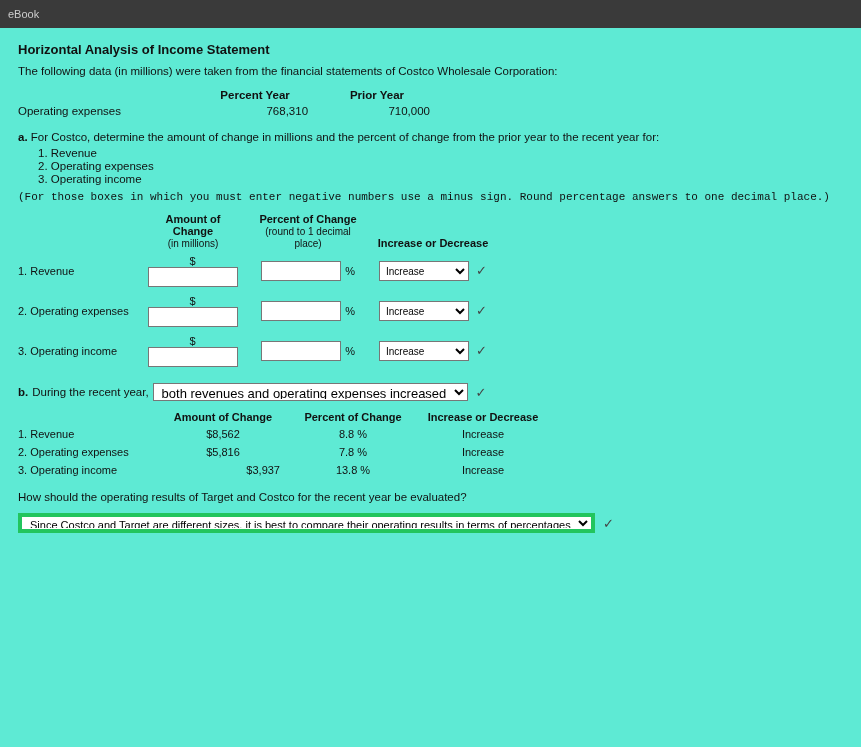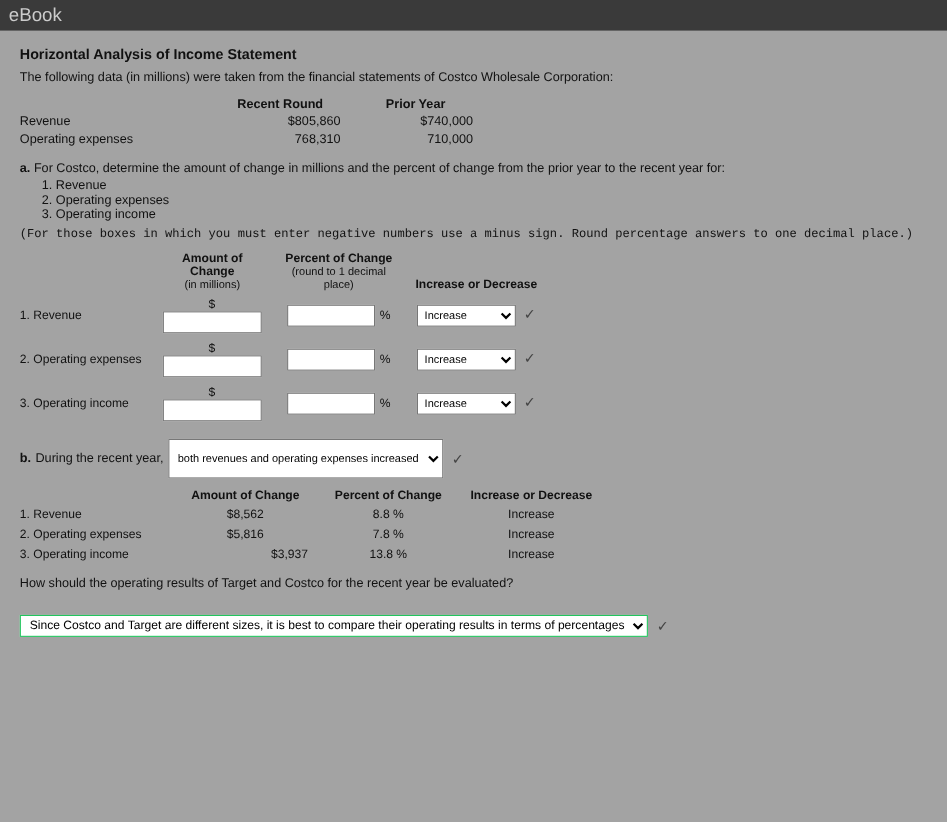--- a/index.html
+++ b/index.html
@@ -11,24 +11,24 @@
     }
     .top-bar {
       background: #3a3a3a;
       height: 28px;
       display: flex;
       align-items: center;
       padding: 0 8px;
     }
     .top-bar-label {
       color: #ccc;
-      font-size: 17px;
+      font-size: 11px;
     }
     .page-container {
-      background: #a3a3a3;
+      background: #5eead4;
       padding: 14px 18px 20px 18px;
       max-width: 861px;
       min-height: 719px;
     }
     .page-title {
       font-size: 13px;
       font-weight: bold;
       margin-bottom: 8px;
       color: #111;
     }
@@ -144,23 +144,23 @@
     .section-b {
       font-size: 11.5px;
       margin-bottom: 8px;
       display: flex;
       align-items: center;
       gap: 4px;
     }
     .dropdown-inline {
       border: 1px solid #777;
       background: #fff;
-      font-size: 10px;
+      font-size: 13px;
       padding: 1px 4px;
-      height: 36px;
+      height: 18px;
       min-width: 250px;
     }
     .section-c-text {
       font-size: 11.5px;
       margin-bottom: 8px;
       color: #111;
     }
     .target-table {
       border-collapse: collapse;
       font-size: 11px;
@@ -173,31 +173,31 @@
       font-size: 11px;
     }
     .target-table td {
       padding: 3px 8px;
       font-size: 11px;
     }
     .target-table td.label-col { padding-left: 0; }
     .target-table td.value-col { text-align: right; }
     .eval-question {
       font-size: 11.5px;
-      margin-bottom: 22px;
+      margin-bottom: 10px;
       color: #111;
     }
     .final-answer-row {
       display: flex;
       align-items: center;
       gap: 4px;
       font-size: 11px;
     }
     .final-dropdown {
-      border: 1px solid #22c55e;
+      border: 4px solid #22c55e;
       background: #fff;
       font-size: 11px;
       height: 20px;
       min-width: 380px;
       padding: 1px 4px;
     }
     .section-label {
       font-weight: bold;
       font-size: 11.5px;
     }
@@ -216,30 +216,25 @@
 <div class="page-container">
 
   <div class="page-title">Horizontal Analysis of Income Statement</div>
 
   <div class="intro-text">The following data (in millions) were taken from the financial statements of Costco Wholesale Corporation:</div>
 
   <table class="data-table">
     <thead>
       <tr>
         <th style="text-align:left; min-width:130px;"></th>
-        <th>Recent Round</th>
+        <th>Percent Year</th>
         <th>Prior Year</th>
       </tr>
     </thead>
     <tbody id="data-table-body">
-    <tr>
-    <td class="label-col">Revenue</td>
-    <td class="value-col">$805,860</td>
-    <td class="value-col">$740,000</td>
-  </tr>
         <tr>
     <td class="label-col">Operating expenses</td>
     <td class="value-col">768,310</td>
     <td class="value-col">710,000</td>
   </tr>
       </tbody>
   </table>
 
   <div class="section-a-text">
     <span class="section-label">a.</span>

